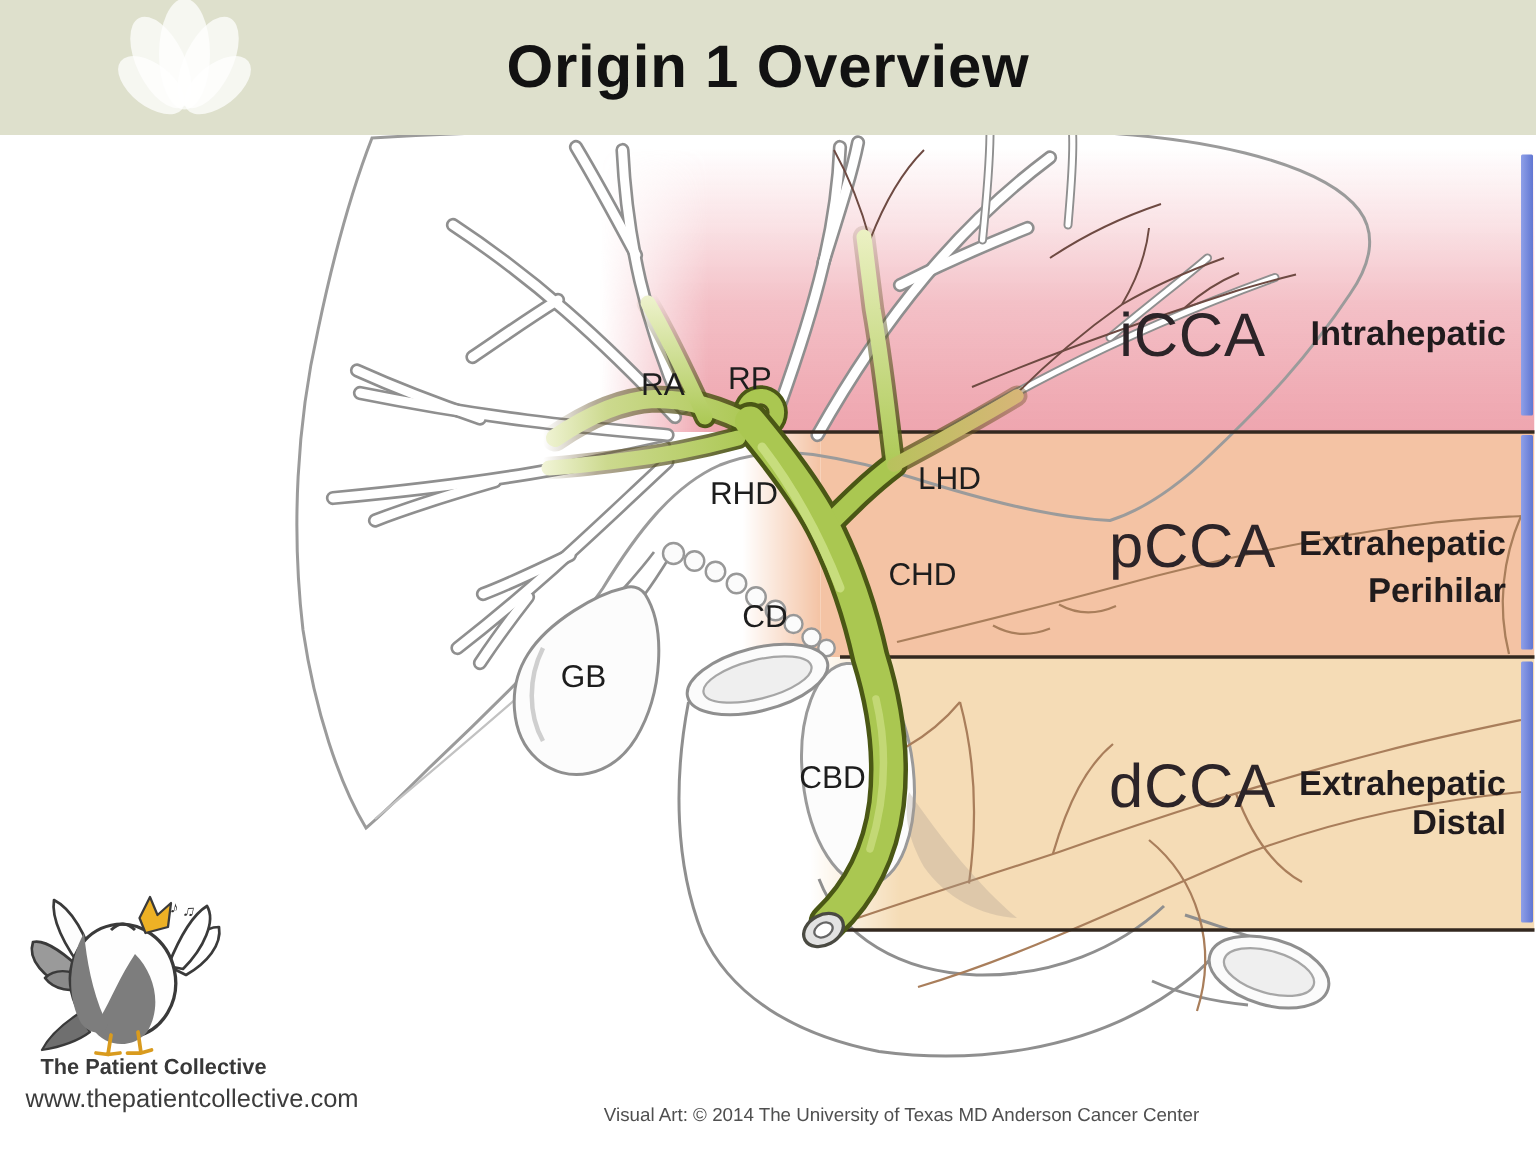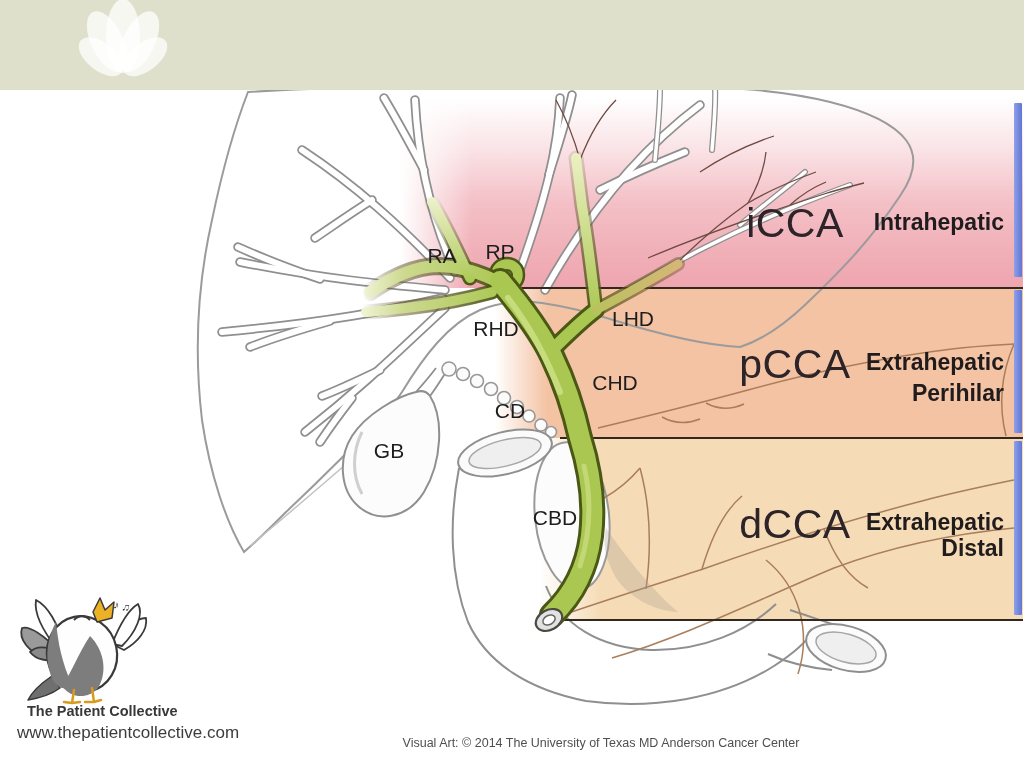--- a/index.html
+++ b/index.html
@@ -33,20 +33,21 @@
   <div class="header">
     <svg class="lotus" viewBox="0 0 190 90">
       <g fill="rgba(255,255,255,0.72)">
         <ellipse cx="95" cy="36" rx="17" ry="37"></ellipse>
         <ellipse cx="95" cy="38" rx="16" ry="33" transform="rotate(-26 95 74)"></ellipse>
         <ellipse cx="95" cy="38" rx="16" ry="33" transform="rotate(26 95 74)"></ellipse>
         <ellipse cx="95" cy="46" rx="14" ry="26" transform="rotate(-52 95 74)"></ellipse>
         <ellipse cx="95" cy="46" rx="14" ry="26" transform="rotate(52 95 74)"></ellipse>
       </g>
     </svg>
+    <h1>Origin 1 Overview</h1>
   </div>
 
   <svg class="artwork" viewBox="0 90 1024 678" width="1024" height="678">
     <defs>
       <linearGradient id="pinkV" gradientUnits="userSpaceOnUse" x1="0" y1="98" x2="0" y2="288">
         <stop offset="0" stop-color="#ec96a1" stop-opacity="0"></stop>
         <stop offset="0.28" stop-color="#ec96a1" stop-opacity="0.28"></stop>
         <stop offset="0.55" stop-color="#ec96a1" stop-opacity="0.60"></stop>
         <stop offset="0.85" stop-color="#ec96a1" stop-opacity="0.78"></stop>
         <stop offset="1" stop-color="#ea8f9b" stop-opacity="0.80"></stop>

